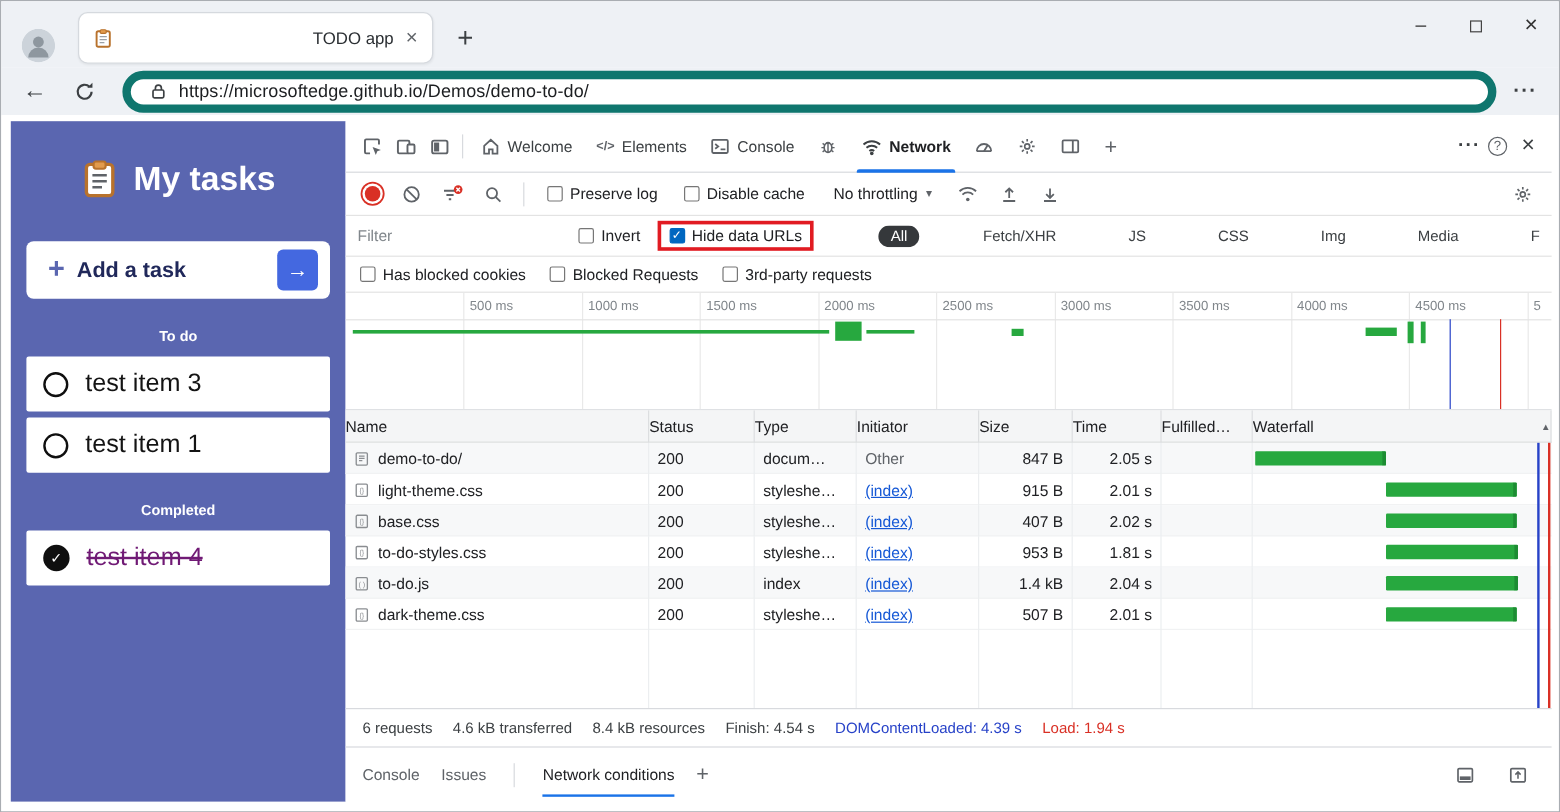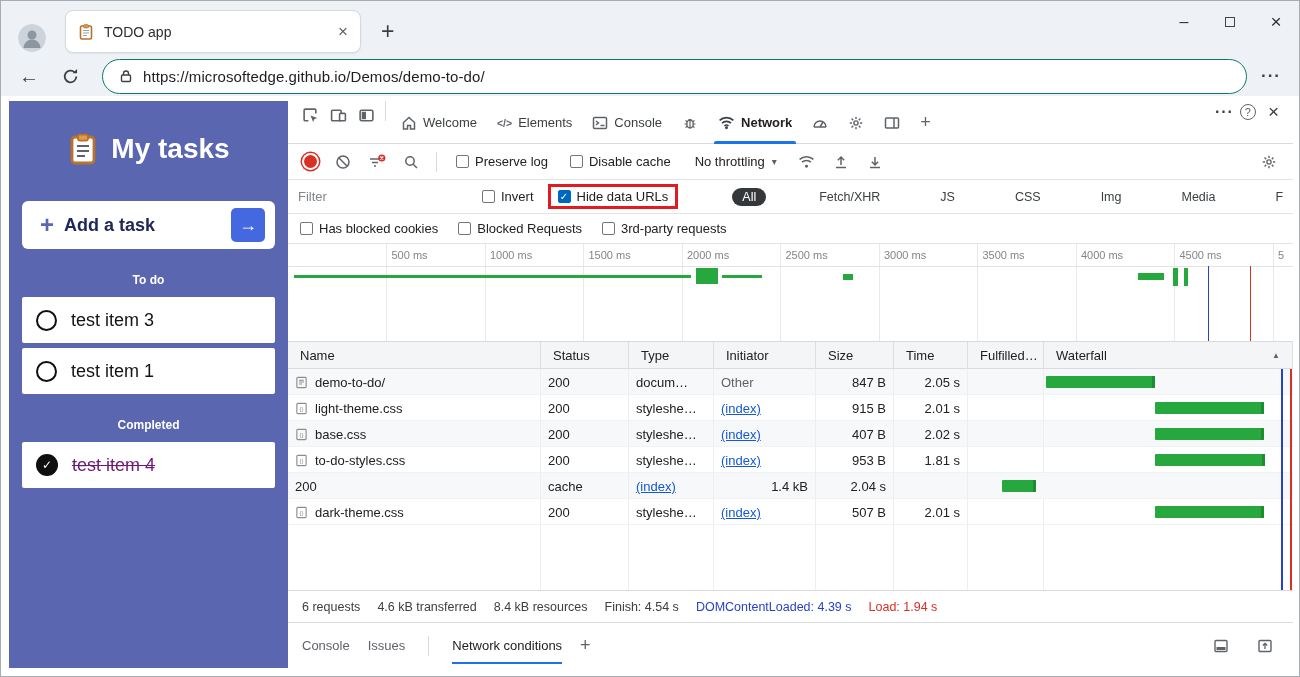--- a/index.html
+++ b/index.html
@@ -2,59 +2,59 @@
 <html><head>
 <meta charset="utf-8">
 <style>
   * { margin:0; padding:0; box-sizing:border-box; }
   body { font-family:"Liberation Sans","DejaVu Sans",sans-serif; background:#fff; }
   .screen { position:relative; width:1300px; height:677px; background:#fff; overflow:hidden; border:1px solid #a9adb2; }
 
   
   .titlebar { position:absolute; left:0; top:0; width:100%; height:55px; background:#eef1f5; }
   .avatar { position:absolute; left:17px; top:23px; width:28px; height:28px; border-radius:50%; overflow:hidden; cursor:pointer; }
-  .browser-tab { position:absolute; left:64px; top:9px; width:296px; height:43px; background:#fff; border:1px solid #d5d9de; border-radius:8px; display:flex; align-items:center; padding:0 12px; gap:10px; box-shadow:0 1px 2px rgba(0,0,0,.06); }
+  .browser-tab { position:absolute; left:64px; top:9px; width:296px; height:43px; background:#fff; border:1px solid #d5d9de; border-radius:8px; display:flex; align-items:center; padding:0 12px; gap:10px; box-shadow:0 1px 2px rgba(0,0,0,.06);text-align:right; }
   .tab-title { flex:1; font-size:14px; color:#2b2f33; white-space:nowrap; overflow:hidden; }
   .tab-close { font-size:17px; color:#5f6368; cursor:pointer; line-height:1; }
   .new-tab { position:absolute; left:380px; top:17px; font-size:23px; color:#3c4043; cursor:pointer; }
   .win-controls { position:absolute; right:0; top:0; height:42px; display:flex; }
   .wc { width:46px; height:42px; display:flex; align-items:center; justify-content:center; font-size:16px; color:#333; cursor:pointer; }
   .wc .max-box { width:10px; height:10px; border:1.3px solid #444; display:inline-block; }
   .wc.close { font-size:19px; }
 
   .navbar { position:absolute; left:0; top:55px; width:100%; height:40px; background:#eef1f5; display:flex; align-items:center; padding:0 18px; }
   .nav-btn { font-size:20px; color:#3c4043; margin-right:22px; cursor:pointer; line-height:1; }
   .refresh-btn { margin-right:8px; cursor:pointer; display:flex; }
-  .address-bar { flex:1; height:35px; background:#fff; border-radius:18px; margin:0 14px; display:flex; align-items:center; padding:0 16px; gap:10px; border:1px solid #0f766e; }
+  .address-bar { flex:1; height:35px; background:#fff; border-radius:18px; margin:0 14px; display:flex; align-items:center; padding:0 16px; gap:10px; border:7px solid #0f766e; }
   .url-text { font-size:15px; color:#1c1e21; letter-spacing:.1px; white-space:nowrap; overflow:hidden; }
   .nav-more { font-size:17px; color:#3c4043; font-weight:bold; letter-spacing:1px; cursor:pointer; }
 
   .page { position:absolute; top:95px; left:0; right:0; bottom:0; background:#fff; }
 
   
   .todo { position:absolute; left:8px; top:5px; width:279px; height:567px; background:#5a66b0; }
   .todo-header { display:flex; align-items:center; justify-content:center; gap:12px; padding-top:32px; }
   .todo-title { color:#fff; font-size:28px; font-weight:bold; }
   .add-task { margin:36px 13px 0; height:48px; background:#fff; border-radius:6px; display:flex; align-items:center; padding:0 10px; cursor:pointer; }
   .plus-glyph { color:#5a66b0; font-size:24px; font-weight:bold; margin:0 10px 0 8px; }
   .add-label { font-size:18px; font-weight:bold; color:#20285a; }
   .go-btn { margin-left:auto; width:34px; height:34px; background:#4468e0; border-radius:5px; color:#fff; display:flex; align-items:center; justify-content:center; font-size:18px; cursor:pointer; }
   .sec-title { text-align:center; color:#fff; font-weight:bold; font-size:12px; margin:24px 0 10px; }
   .todo-item { margin:0 13px 5px; height:46px; background:#fff; display:flex; align-items:center; padding:0 14px; gap:14px; border-radius:2px; cursor:pointer; }
   .ring { width:21px; height:21px; border:2.5px solid #0f0f0f; border-radius:50%; flex:0 0 auto; }
   .done-circle { width:22px; height:22px; background:#0f0f0f; border-radius:50%; color:#fff; font-size:12px; display:flex; align-items:center; justify-content:center; flex:0 0 auto; }
-  .item-label { font-size:18px; color:#141414; }
+  .item-label { font-size:21px; color:#141414; }
   .strike { text-decoration:line-through; color:#701a75; }
 
   
   .devtools { position:absolute; left:287px; top:5px; width:1005px; height:567px; background:#fff; font-size:13px; color:#202124; }
   .icon-btn { display:flex; align-items:center; justify-content:center; width:28px; height:28px; cursor:pointer; flex:0 0 auto; }
   .vdiv { width:1px; height:20px; background:#d8dade; margin:0 5px; flex:0 0 auto; }
 
-  .dt-tabrow { height:43px; border-bottom:1px solid #d8dade; display:flex; align-items:flex-start; padding:0 8px; }
+  .dt-tabrow { height:43px; border-bottom:1px solid #d8dade; display:flex; align-items:center; padding:0 8px; }
   .dtab { display:flex; align-items:center; gap:6px; padding:0 10px; height:43px; color:#3c4043; position:relative; cursor:pointer; white-space:nowrap; }
   .dtab.active { color:#202124; font-weight:bold; }
   .dtab.active::after { content:''; position:absolute; left:6px; right:6px; bottom:0; height:3px; background:#1a73e8; border-radius:2px 2px 0 0; }
   .code-glyph { font-size:10.5px; font-weight:bold; color:#5f6368; }
   .tab-right { margin-left:auto; display:flex; align-items:center; gap:6px; }
   .dots { font-size:16px; font-weight:bold; color:#3c4043; letter-spacing:1px; cursor:pointer; }
   .help-circle { width:16px; height:16px; border:1.5px solid #5f6368; border-radius:50%; font-size:11px; color:#5f6368; display:flex; align-items:center; justify-content:center; cursor:pointer; }
   .x-close { font-size:19px; color:#3c4043; cursor:pointer; padding:0 6px; }
 
   .dt-netbar { height:36px; border-bottom:1px solid #e3e3e3; display:flex; align-items:center; padding:0 10px; gap:6px; }
@@ -79,21 +79,21 @@
   .dt-overview { position:relative; height:98px; border-bottom:1px solid #d8dade; overflow:hidden; }
   .ruler-line { position:absolute; left:0; right:0; top:22px; height:1px; background:#e3e3e3; }
   .tick { position:absolute; top:0; bottom:0; border-left:1px solid #e9e9e9; }
   .tick-label { position:absolute; left:4px; top:5px; font-size:11px; color:#80868b; white-space:nowrap; }
   .act { position:absolute; background:#27a83f; }
   .ov-marker { position:absolute; top:22px; bottom:0; width:1.5px; }
 
   .nt { position:relative; height:248px; font-size:13px; }
   .nt-grid { display:grid; grid-template-columns:253px 88px 85px 102px 78px 74px 76px 1fr; }
   .nt-head { height:27px; background:#f4f5f6; border-bottom:1px solid #d9dbdd; align-items:center; color:#202124; }
-  .nt-head > div { padding:0 12px; border-right:1px solid #dcdee0; height:27px; display:flex; align-items:center; white-space:nowrap; overflow:hidden; cursor:pointer; }
+  .nt-head > div { padding:0 0; border-right:1px solid #dcdee0; height:27px; display:flex; align-items:center; white-space:nowrap; overflow:hidden; cursor:pointer; }
   .nt-row { height:26px; align-items:center; border-bottom:1px solid #f1f2f3; cursor:pointer; }
   .nt-row:nth-child(even) { background:#f7f8f9; }
   .nt-row > div { padding:0 7px; border-right:1px solid #eceef0; height:26px; display:flex; align-items:center; white-space:nowrap; overflow:hidden; }
   .cell-r { justify-content:flex-end; }
   .name-cell { gap:7px; }
   .muted { color:#5f6368; }
   .link { color:#1558d6; text-decoration:underline; }
   .wf-cell { position:relative; border-right:none !important; }
   .wf-bar { position:absolute; top:7px; height:12px; background:#27a83f; border-radius:1px; box-shadow:inset -3px 0 0 #1d8c33; }
   .sort-arrow { margin-left:auto; font-size:8px; color:#5f6368; }
@@ -511,22 +511,29 @@
             </div>
           <div class="cell-r">953 B</div>
           <div class="cell-r">1.81 s</div>
           <div></div>
           <div class="wf-cell">
               <div class="wf-bar" style="left: 44.6%; width: 44.1%;"></div>
             </div>
         </div>
 
         <div class="nt-grid nt-row">
+          <div class="name-cell">
+              <svg viewBox="0 0 14 14" width="13" height="13">
+                <rect x="2" y="1.5" width="10" height="11" rx="1" fill="none" stroke="#8a8d91" stroke-width="1.2"></rect>
+                <text x="7" y="9.6" font-size="6.5" text-anchor="middle" fill="#8a8d91">( )</text>
+              </svg>
+              <span>to-do.js</span>
+            </div>
           <div>200</div>
-          <div>cache</div>
+          <div>index</div>
           <div>
               <span class="link">(index)</span>
             </div>
           <div class="cell-r">1.4 kB</div>
           <div class="cell-r">2.04 s</div>
           <div></div>
           <div class="wf-cell">
               <div class="wf-bar" style="left: 44.6%; width: 44.3%;"></div>
             </div>
         </div>

